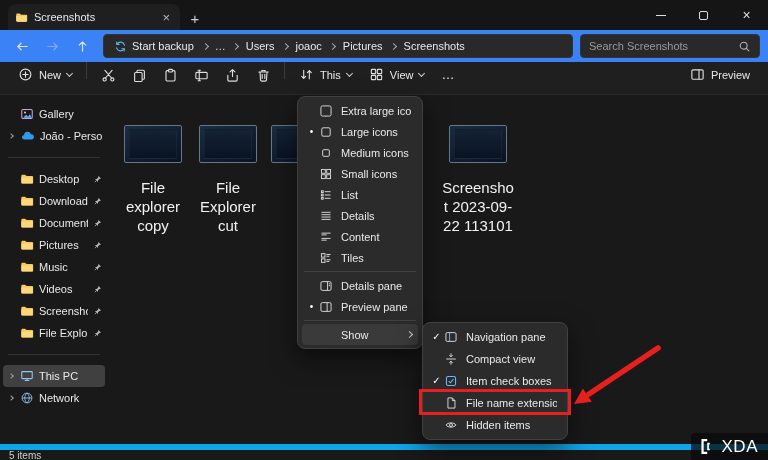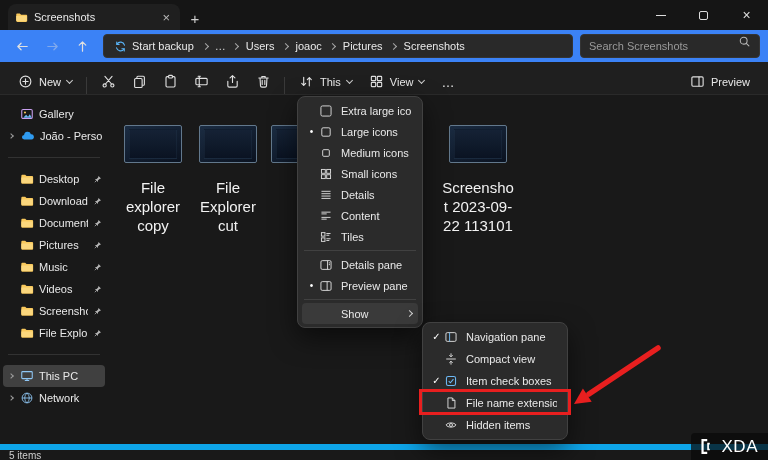--- a/index.html
+++ b/index.html
@@ -26,27 +26,27 @@
 .nav-btn{width:28px;height:26px;display:flex;align-items:center;justify-content:center;border-radius:4px}
 .nav-btn.disabled{opacity:.42}
 .addressbar{flex:1;height:24px;background:#292929;border:1px solid #343434;border-radius:4px;
 display:flex;align-items:center;padding:0 4px;margin:0 5px;overflow:hidden;white-space:nowrap}
 .startbackup{display:flex;align-items:center;gap:5px;height:20px;padding:0 6px;border-radius:3px}
 .crumb{padding:0 5px}
 .crumb-sep{display:inline-block;width:5px;height:5px;border-right:1.3px solid #a8a8a8;
 border-bottom:1.3px solid #a8a8a8;transform:rotate(-45deg);margin:0 3px;flex:none}
 .crumb-ellipsis{padding:0 4px;color:#d8d8d8}
 .searchbox{width:180px;height:24px;background:#292929;border:1px solid #343434;border-radius:4px;
-display:flex;padding:0 8px;gap:6px}
+display:flex;align-items:center;padding:0 8px;gap:6px}
 .searchbox input{flex:1;min-width:0;background:transparent;border:none;outline:none;
 color:#e9e9e9;font-family:"Liberation Sans",sans-serif;font-size:11px}
 .searchbox input::placeholder{color:#9a9a9a}
 
 
-.toolbar{height:33px;background:#1f1f1f;display:flex;align-items:flex-end;padding:0 10px;gap:1px;
+.toolbar{height:33px;background:#1f1f1f;display:flex;align-items:flex-start;padding:0 10px;gap:1px;
 border-bottom:1px solid #2a2a2a}
 .tb-btn{display:flex;align-items:center;gap:6px;padding:5px 8px;border-radius:4px}
 .tb-icon-btn{width:30px;height:26px;display:flex;align-items:center;justify-content:center;border-radius:4px}
 .tb-sep{width:1px;height:17px;background:#3a3a3a;margin:0 5px;flex:none}
 .tb-more{font-size:13px;letter-spacing:1px;padding-bottom:4px}
 .tb-right{margin-left:auto}
 .chev-down{display:inline-block;width:5px;height:5px;border-right:1.2px solid #cfcfcf;
 border-bottom:1.2px solid #cfcfcf;transform:rotate(45deg);margin-top:-3px}
 .chev-right-s{display:inline-block;width:5px;height:5px;border-right:1.2px solid #cfcfcf;
 border-bottom:1.2px solid #cfcfcf;transform:rotate(-45deg)}
@@ -509,20 +509,32 @@
             <rect x="2.8" y="8.8" width="4.4" height="4.4"></rect>
             <rect x="8.8" y="8.8" width="4.4" height="4.4"></rect>
           </svg>
         </span>
       <span class="mi-label">Small icons</span>
     </div>
     <div class="menu-item">
       <span class="mi-lead"></span>
       <span class="mi-icon">
           <svg width="14" height="14" viewBox="0 0 16 16" fill="none" stroke="#d8d8d8" stroke-width="1.1">
+            <rect x="2.8" y="3.2" width="2" height="2"></rect>
+            <rect x="2.8" y="7" width="2" height="2"></rect>
+            <rect x="2.8" y="10.8" width="2" height="2"></rect>
+            <path d="M6.5 4.2h6.7M6.5 8h6.7M6.5 11.8h6.7"></path>
+          </svg>
+        </span>
+      <span class="mi-label">List</span>
+    </div>
+    <div class="menu-item">
+      <span class="mi-lead"></span>
+      <span class="mi-icon">
+          <svg width="14" height="14" viewBox="0 0 16 16" fill="none" stroke="#d8d8d8" stroke-width="1.1">
             <path d="M2.8 3.8h10.4M2.8 6.5h10.4M2.8 9.2h10.4M2.8 11.9h10.4"></path>
           </svg>
         </span>
       <span class="mi-label">Details</span>
     </div>
     <div class="menu-item">
       <span class="mi-lead"></span>
       <span class="mi-icon">
           <svg width="14" height="14" viewBox="0 0 16 16" fill="none" stroke="#d8d8d8" stroke-width="1.1">
             <path d="M2.8 3.6h10.4M2.8 5.6h6M2.8 9.6h10.4M2.8 11.6h6"></path>

